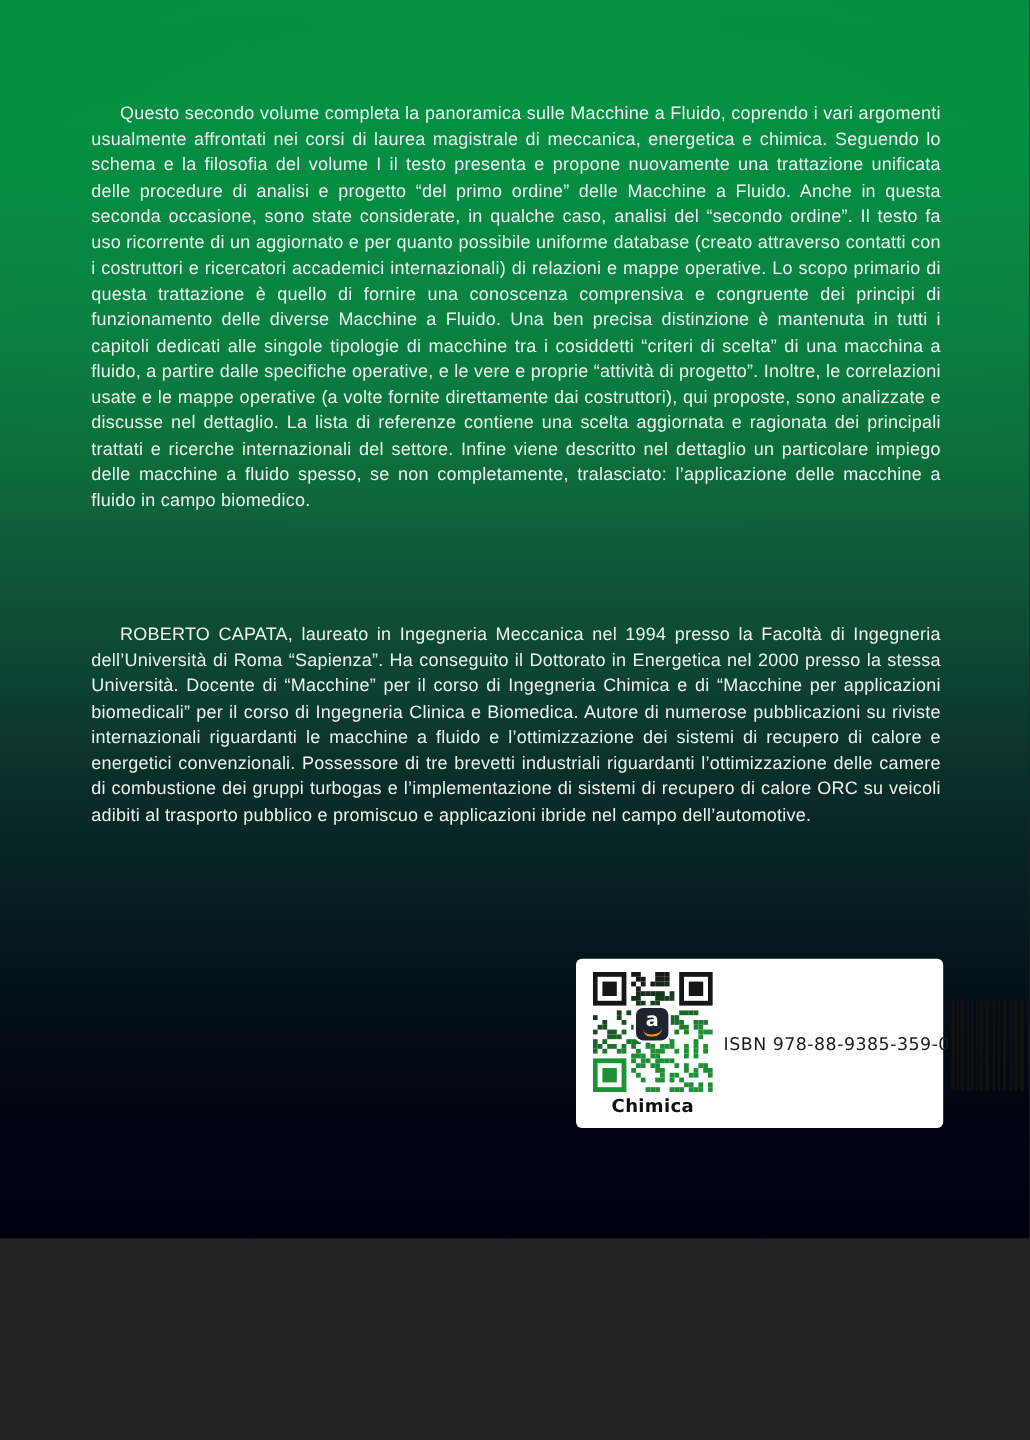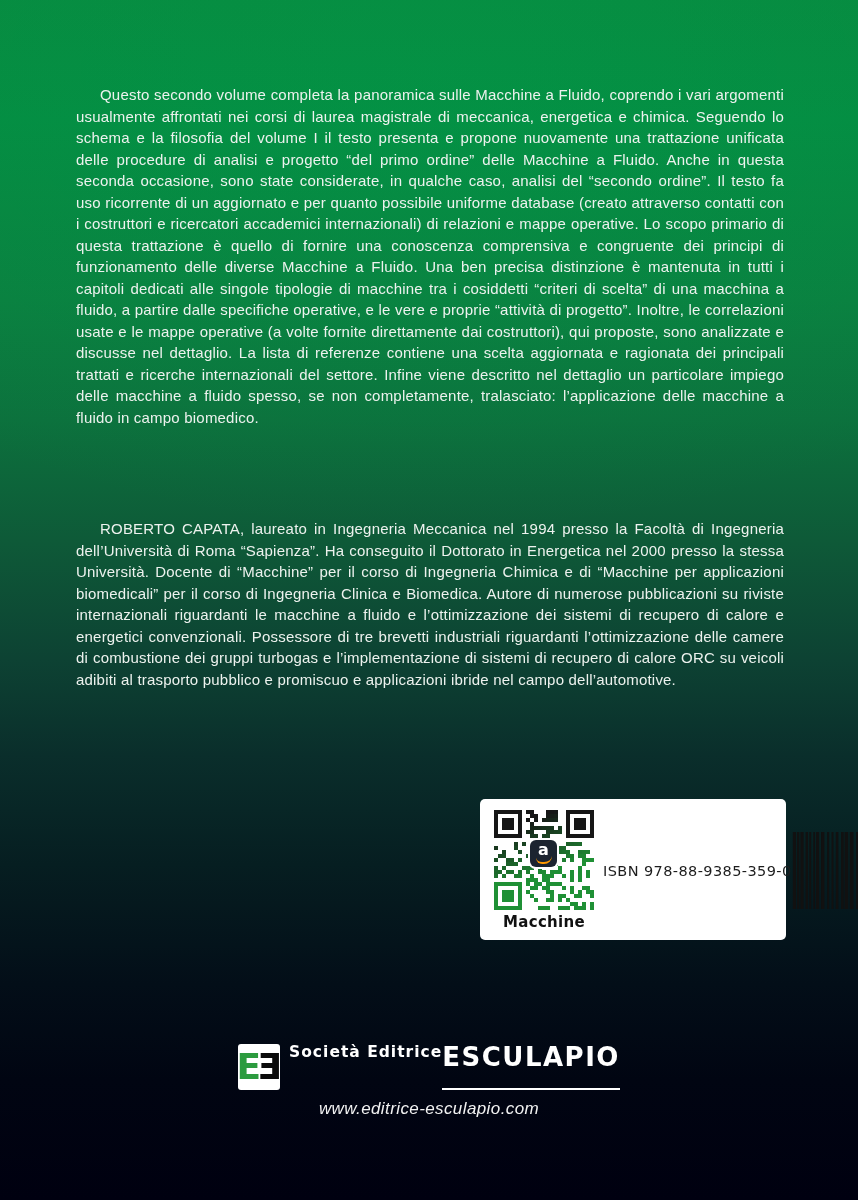--- a/index.html
+++ b/index.html
@@ -1,18 +1,18 @@
 <!DOCTYPE html>
 <html><head>
 <meta charset="utf-8">
 <style>
   html,body{margin:0;padding:0;background:#222;}
   .page{
     position:relative;
-    width:858px;height:1200px;
+    width:858px;height:1032px;
     margin:0 auto;
     overflow:hidden;
     font-family:"Liberation Sans",sans-serif;
     background:
       radial-gradient(130% 55% at 50% 6%, rgba(0,170,80,.18), rgba(0,0,0,0) 70%),
       linear-gradient(180deg,
         #078a40 0%,
         #048c42 10%,
         #0a8040 25%,
         #0c713d 35%,
@@ -311,21 +311,21 @@
             <rect x="80" y="8" width="12" height="12" fill="#161616"></rect>
             <rect x="0" y="72" width="28" height="28" fill="#1f9035"></rect>
             <rect x="4" y="76" width="20" height="20" fill="#ffffff"></rect>
             <rect x="8" y="80" width="12" height="12" fill="#1f9035"></rect>
           </svg>
         <div class="amazon-badge">
           <div class="amazon-a">a</div>
           <div class="amazon-smile"></div>
         </div>
       </div>
-      <div class="qr-caption">Macchine</div>
+      <div class="qr-caption">Chimica</div>
     </div>
     <div class="code-col">
       <div class="isbn-text">ISBN 978-88-9385-359-0</div>
       <svg id="barcode-svg" class="barcode" viewBox="0 0 166 77" preserveAspectRatio="none">
           <rect x="1" y="0" width="3.8487710648216304" height="77" fill="#111111"></rect>
           <rect x="6.049292682157829" y="0" width="2.9510534549131986" height="77" fill="#111111"></rect>
           <rect x="10.295158962160347" y="0" width="3.9942183254286645" height="77" fill="#111111"></rect>
           <rect x="16.640446373913434" y="0" width="3.0548805537167936" height="77" fill="#111111"></rect>
           <rect x="21.21600840077735" y="0" width="2.295071312366053" height="77" fill="#111111"></rect>
           <rect x="26.047858496988187" y="0" width="2.0627152561675755" height="77" fill="#111111"></rect>

